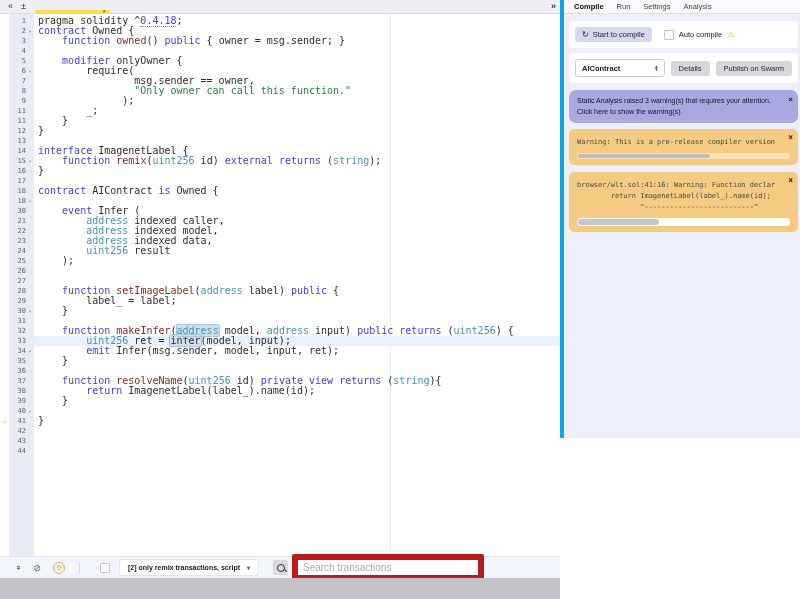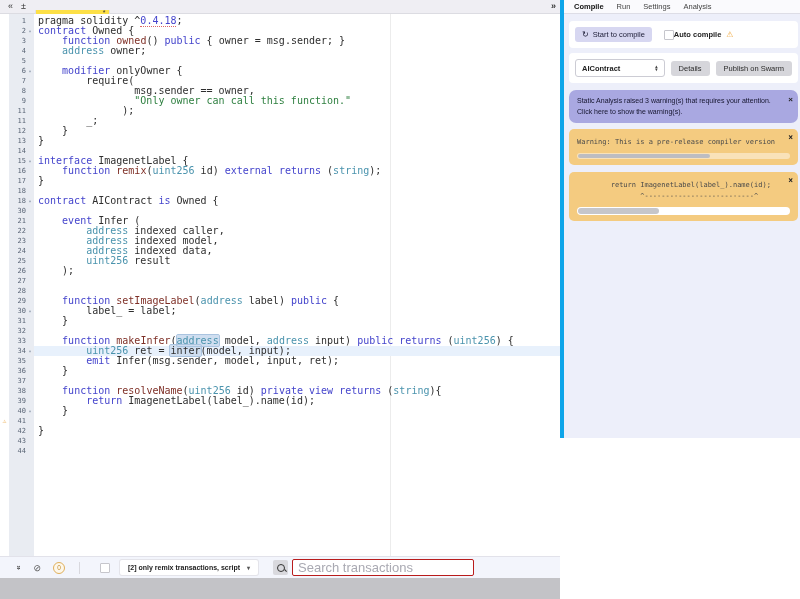--- a/index.html
+++ b/index.html
@@ -38,36 +38,36 @@
   .badge{margin-left:12px;width:10px;height:10px;border:1px solid #e0b05c;border-radius:50%;background:#fdf7ea;
          color:#c08a2e;font-size:6.5px;display:flex;align-items:center;justify-content:center;}
   .vdiv{margin-left:14px;width:1px;height:12px;background:#d8d8de;}
   .t-check{margin-left:20px;width:8px;height:8px;background:#fff;border:1px solid #c6c6cc;border-radius:1px;}
   .t-filter{margin-left:10px;width:138px;height:15px;background:#fff;border-radius:2px;display:flex;align-items:center;
             justify-content:center;font-size:7px;font-weight:bold;color:#222;box-shadow:0 0 0 1px #e4e4ea;}
   .t-filter .caret{margin-left:7px;font-size:6px;color:#555;}
   .t-searchbtn{margin-left:15px;width:15px;height:15px;background:#d9d9de;border-radius:2px;display:flex;align-items:center;justify-content:center;}
   .mag{width:6px;height:6px;border:1.2px solid #333;border-radius:50%;position:relative;}
   .mag::after{content:'';position:absolute;width:3px;height:1.2px;background:#333;right:-3px;bottom:-1px;transform:rotate(45deg);}
-  .t-search-input{margin-left:4px;width:170px;height:15px;background:#fff;border:1px solid #b91c1c;font-size:13px;color:#333;
+  .t-search-input{margin-left:4px;width:170px;height:15px;background:#fff;border:6px solid #b91c1c;font-size:10px;color:#333;
                   padding:0 5px;border-radius:2px;outline:none;}
   .t-search-input::placeholder{color:#a9a9b2;}
 
   
   .right{position:absolute;left:560px;top:0;width:239px;height:438px;background:#edeffa;border-left:4px solid #0ea5e9;}
   .rp-tabs{height:13px;background:#fafafd;border-bottom:1px solid #dddde6;display:flex;align-items:center;font-size:7.5px;color:#444;}
   .rp-tab{margin-left:13px;}
   .rp-tab:first-child{margin-left:10px;}
   .rp-tab.active{font-weight:bold;color:#111;}
   .rp-body{padding:7px 5px 0 5px;}
   .card{background:#fff;border-radius:4px;padding:6px;margin-bottom:5px;display:flex;align-items:center;}
   .btn-compile{background:#d7d7f1;border-radius:3px;padding:3px 7px;font-size:7.5px;color:#20203a;display:flex;align-items:center;}
   .btn-compile .ricon{margin-right:4px;font-size:8px;}
   .ac-check{margin-left:12px;width:8px;height:8px;background:#fff;border:1px solid #c6c6cc;border-radius:1px;}
-  .ac-label{font-size:7.5px;color:#222;font-weight:bold;}
+  .ac-label{margin-left:5px;font-size:7.5px;color:#222;}
   .ac-warn{margin-left:5px;font-size:8px;color:#f0a73c;}
   .sel{background:#fff;border:1px solid #ccccd4;border-radius:3px;width:96px;height:16px;display:flex;align-items:center;
        padding:0 6px;font-size:7.5px;font-weight:bold;color:#222;justify-content:space-between;}
   .sel .arrows{display:flex;flex-direction:column;line-height:3.4px;font-size:4.5px;color:#444;}
   .btn-gray{background:#d6d6db;border-radius:3px;padding:3px 8px;font-size:7.5px;color:#2b2b2b;margin-left:6px;white-space:nowrap;}
   .note-purple{background:#a9a8e1;border-radius:7px;margin:7px 0 6px 0;padding:6px 14px 6px 8px;font-size:7px;
                color:#15152e;position:relative;line-height:1.5;}
   .close-x{position:absolute;top:4px;right:5px;font-size:8px;font-weight:bold;color:#222;cursor:default;}
   .warn-box{background:#f4cb80;border-radius:5px;padding:8px 8px 6px 8px;margin-bottom:7px;
             font-family:"DejaVu Sans Mono",monospace;font-size:7px;color:#4a4a4a;position:relative;}
@@ -315,21 +315,20 @@
         <div class="grow">
           <span class="gw"></span>
           <span class="gn">44</span>
           <span class="gf"></span>
         </div>
       </div>
     <div class="code-rows">
         <div class="crow">pragma solidity ^<span class="n nw">0.4.18</span>;</div>
         <div class="crow"><span class="k">contract</span> Owned {</div>
         <div class="crow">    <span class="k">function</span> <span class="f">owned</span>() <span class="k">public</span> { owner = msg.sender; }</div>
-        <div class="crow">    <span class="t">address</span> owner;</div>
         <div class="crow">&nbsp;</div>
         <div class="crow">    <span class="k">modifier</span> onlyOwner {</div>
         <div class="crow">        require(</div>
         <div class="crow">                msg.sender == owner,</div>
         <div class="crow">                <span class="s">"Only owner can call this function."</span></div>
         <div class="crow">              );</div>
         <div class="crow">        _;</div>
         <div class="crow">    }</div>
         <div class="crow">}</div>
         <div class="crow">&nbsp;</div>
@@ -422,20 +421,21 @@
     <div class="warn-box">
       <span class="close-x">×</span>
       <div class="warn-line">Warning: This is a pre-release compiler version</div>
       <div class="sbar trk1">
           <div class="sthumb w1"></div>
         </div>
     </div>
 
     <div class="warn-box">
       <span class="close-x">×</span>
+      <div class="warn-line">browser/wlt.sol:41:16: Warning: Function declar</div>
       <div class="warn-line">        return ImagenetLabel(label_).name(id);</div>
       <div class="warn-line">               ^--------------------------^</div>
       <div class="sbar trk2">
           <div class="sthumb w2"></div>
         </div>
     </div>
 
   </div>
 </div>
 

